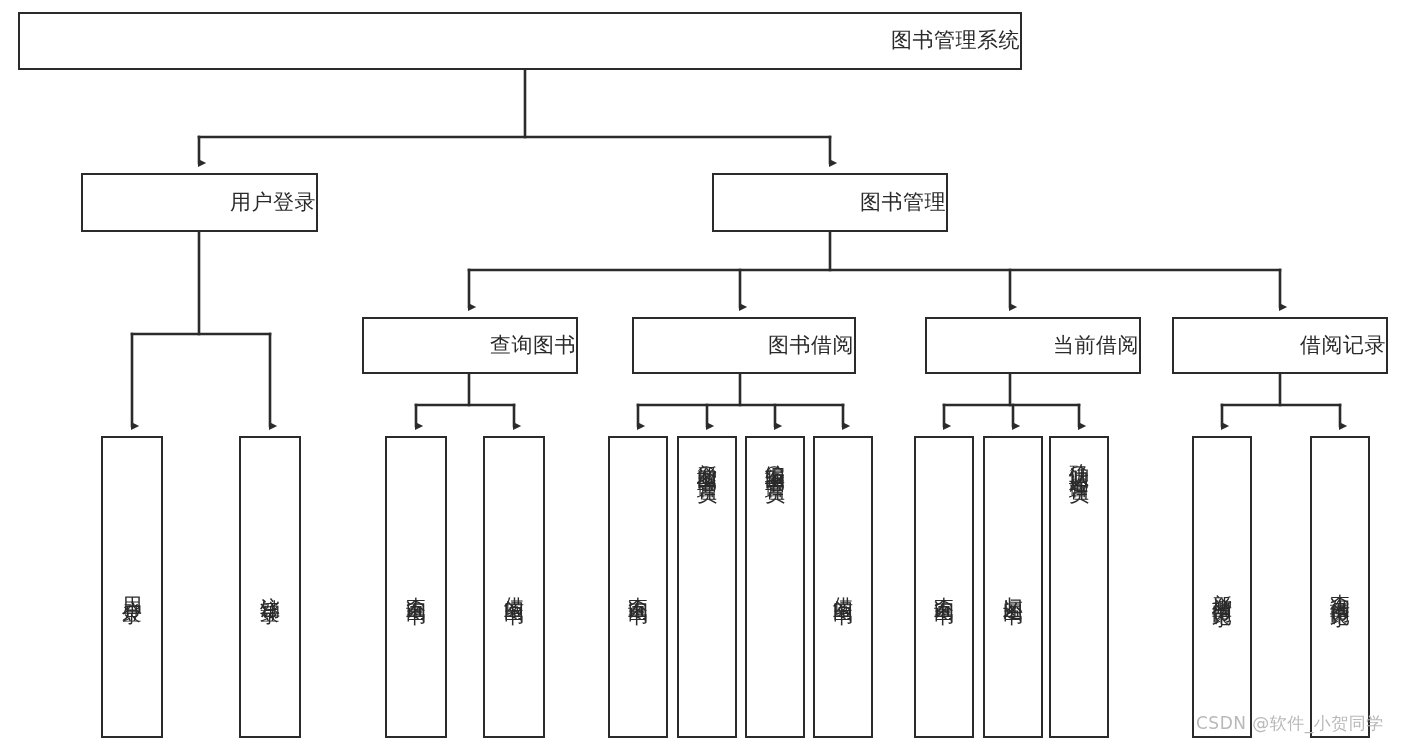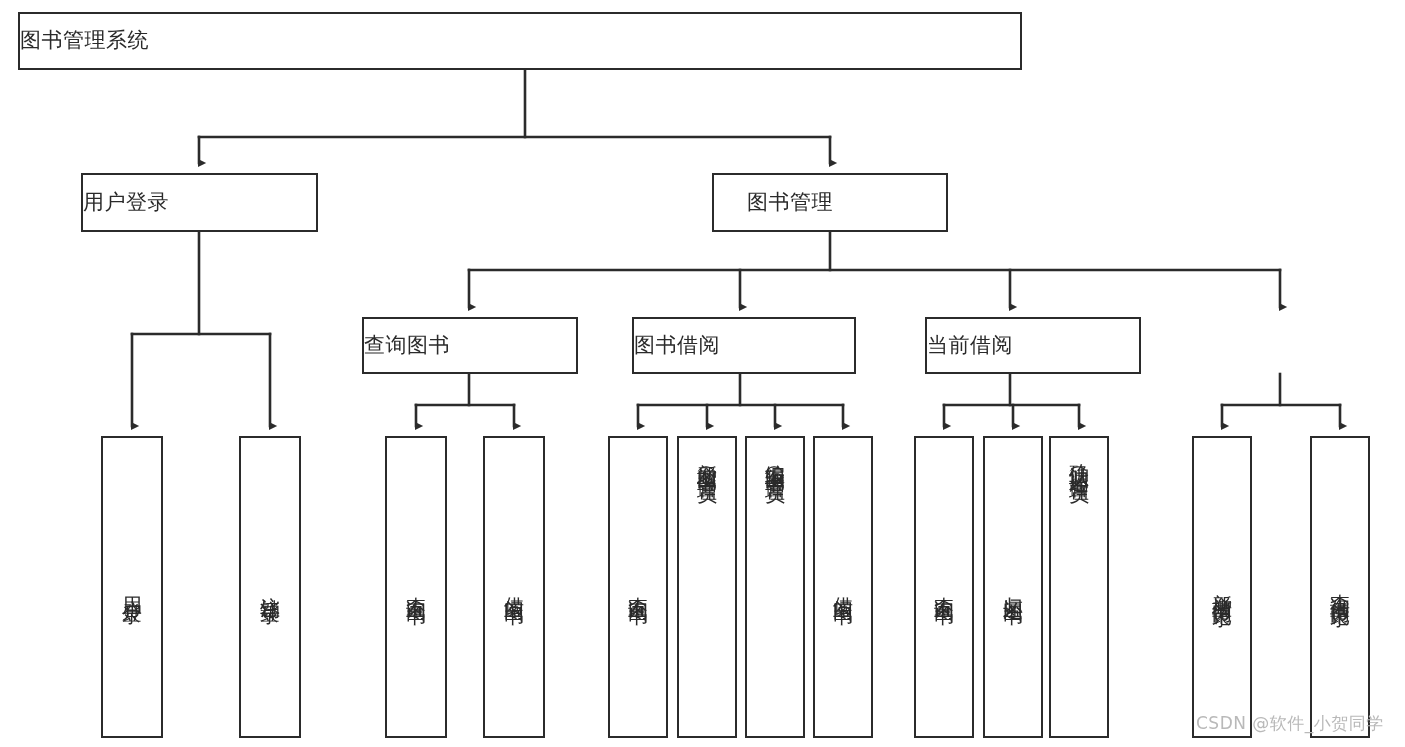--- a/index.html
+++ b/index.html
@@ -23,21 +23,21 @@
     height: 747px;
     pointer-events: none;
   }
   .node {
     position: absolute;
     box-sizing: border-box;
     border: 2.5px solid #2b2b2b;
     background: #ffffff;
     display: flex;
     align-items: center;
-    justify-content: flex-start;
+    justify-content: flex-end;
     color: #2a2a2a;
   }
   .node.horiz .label {
     font-size: 21px;
     line-height: 1.2;
     letter-spacing: 0.5px;
     white-space: nowrap;
   }
   .node.vert {
     align-items: flex-start;
@@ -133,20 +133,23 @@
 
   <div class="node horiz" style="left:362px; top:317px; width:216px; height:57px;">
     <span class="label">查询图书</span>
   </div>
   <div class="node horiz" style="left:632px; top:317px; width:224px; height:57px;">
     <span class="label">图书借阅</span>
   </div>
   <div class="node horiz" style="left:902px; top:317px; width:216px; height:57px;margin-left:23px;">
     <span class="label">当前借阅</span>
   </div>
+  <div class="node horiz" style="left:1172px; top:317px; width:216px; height:57px;">
+    <span class="label">借阅记录</span>
+  </div>
 
   <div class="node vert centered" style="left:101px; top:436px; width:62px; height:302px;">
     <span class="label">用户登录</span>
   </div>
   <div class="node vert centered" style="left:239px; top:436px; width:62px; height:302px;">
     <span class="label">注销登录</span>
   </div>
 
   <div class="node vert centered" style="left:385px; top:436px; width:62px; height:302px;">
     <span class="label">查询图书</span>

